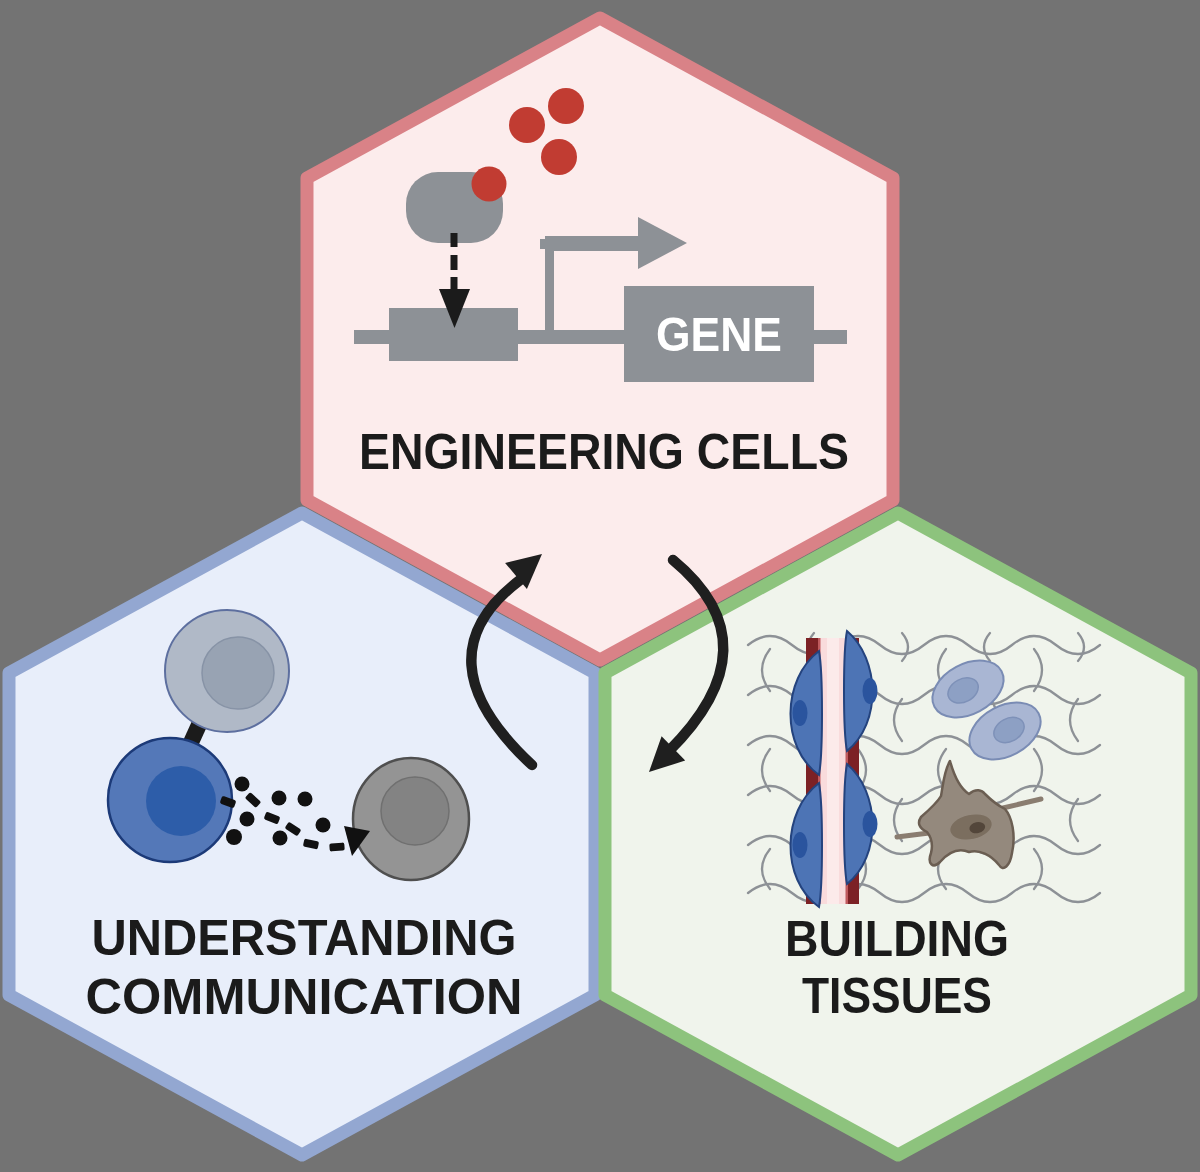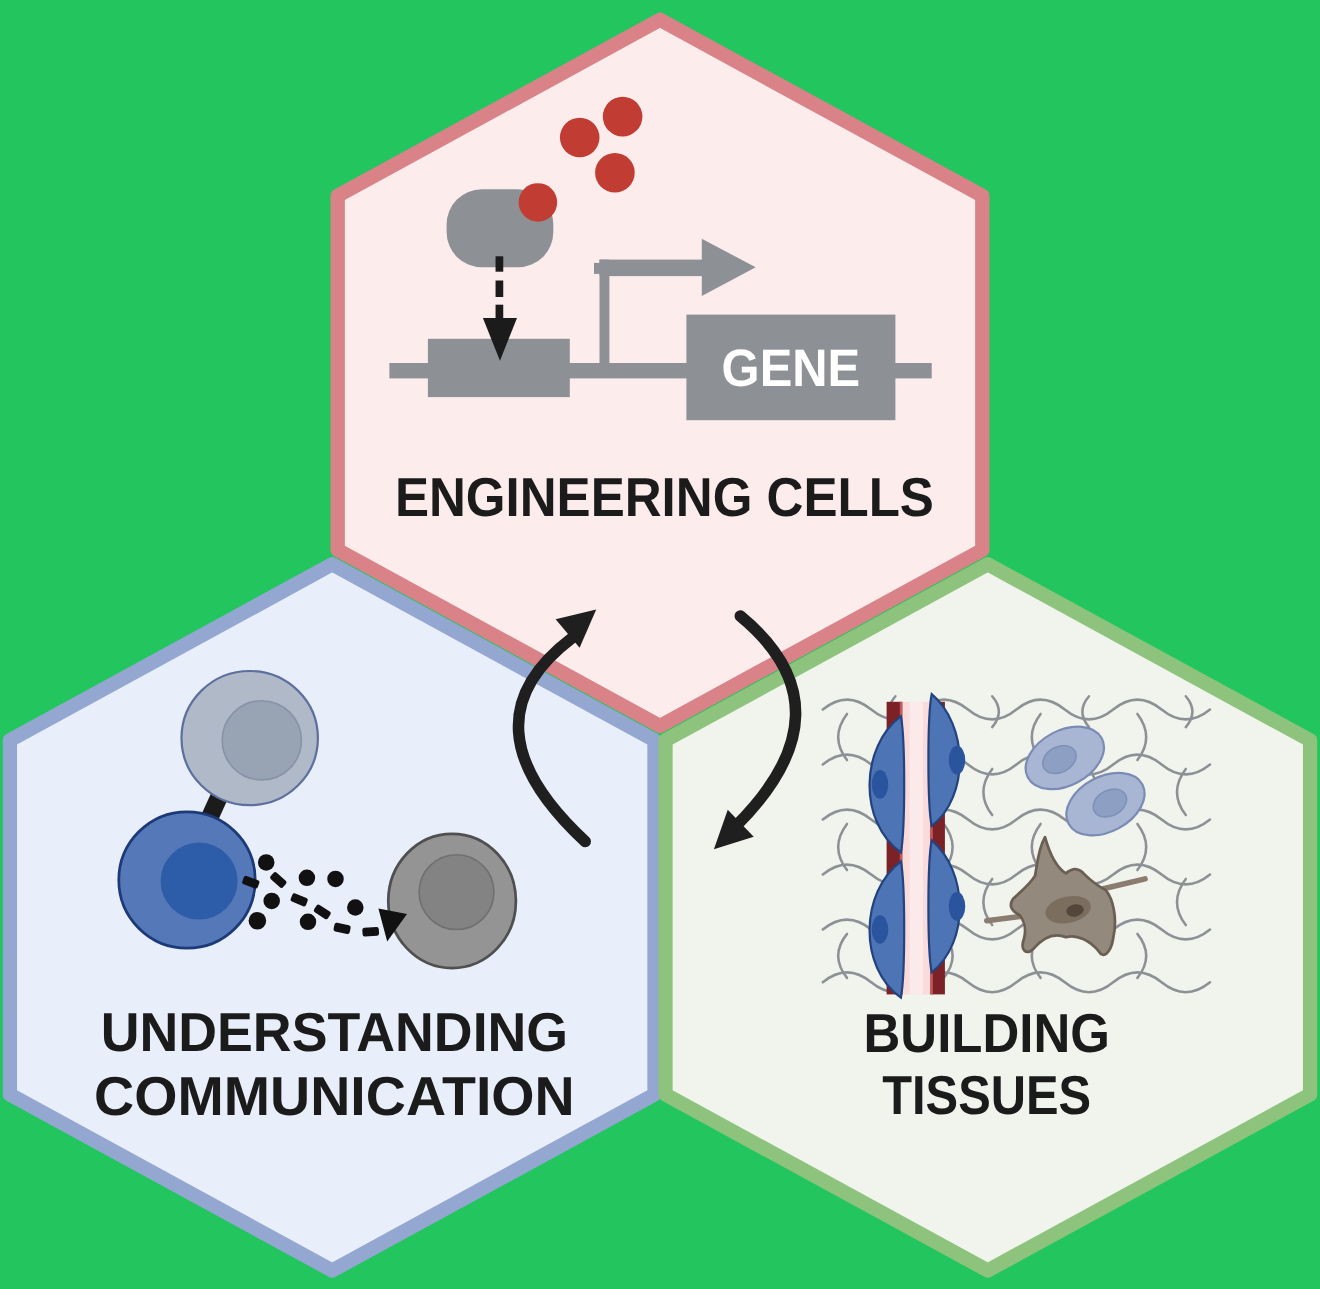--- a/index.html
+++ b/index.html
@@ -1,16 +1,16 @@
 <!DOCTYPE html>
 <html><head>
 <meta charset="utf-8">
 <style>
   html,body{margin:0;padding:0;background:#ffffff;}
-  .stage{width:1200px;height:1172px;position:relative;background:#22c55e;text-align:center;}
+  .stage{width:1200px;height:1172px;position:relative;background:#737373;text-align:center;}
   svg{display:block;}
   text{font-family:"Liberation Sans","DejaVu Sans",sans-serif;font-weight:bold;}
   .hex-label{fill:#1b1b1b;}
 </style>
 </head>
 <body>
 
 <div class="stage">
 <svg width="1200" height="1172" viewBox="0 0 1200 1172" xmlns="http://www.w3.org/2000/svg">
 

